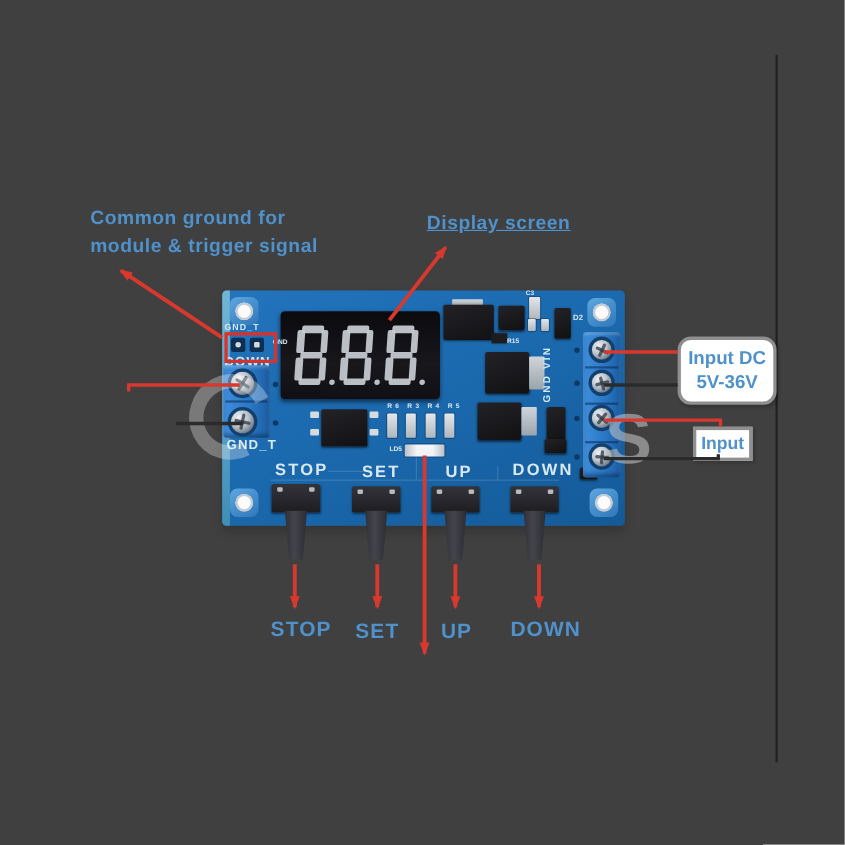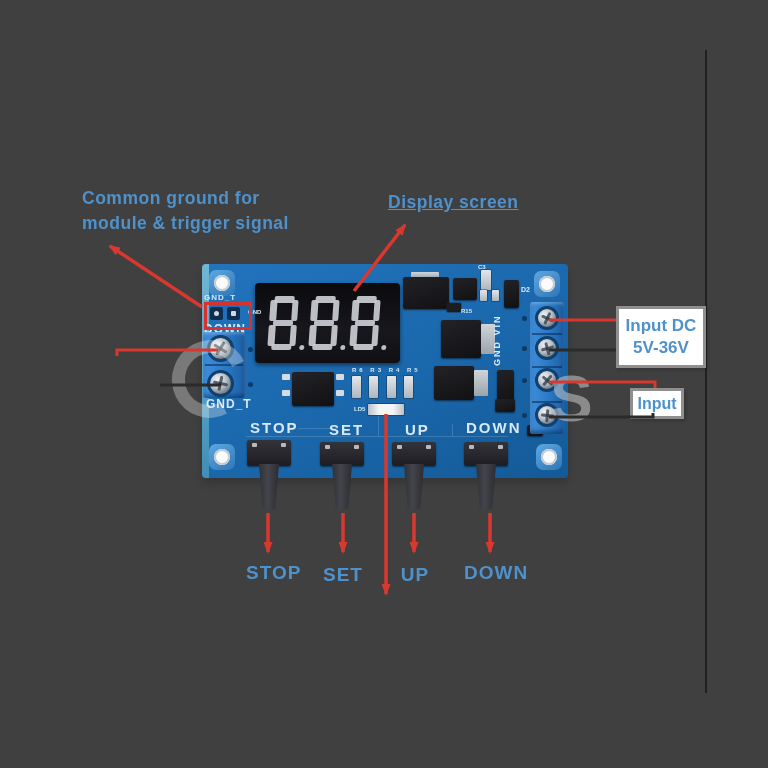--- a/index.html
+++ b/index.html
@@ -80,21 +80,21 @@
 
   <div class="photo-edge"></div>
 
   <div class="lbl two-line" style="left:82px;top:186px;font-size:17.5px;">
     <div>Common ground for</div>
     <div>module &amp; trigger signal</div>
   </div>
   <div class="lbl" style="left:388px;top:192px;font-size:17.5px;text-decoration:underline;">Display screen</div>
 
 
-  <div class="callout-box gray" style="left:616px;top:306px;width:84px;height:56px;font-size:17px;flex-direction:column;line-height:1.3;">
+  <div class="callout-box gray" style="left:616px;top:306px;width:84px;height:56px;font-size:17px;flex-direction:column;line-height:1.3;border-radius:12px;">
     <span>Input DC</span>
     <span>5V-36V</span>
   </div>
 
   <div class="callout-box gray" style="left:630px;top:388px;width:48px;height:25px;font-size:16px;">
     <span>Input</span>
   </div>
 
   <div class="lbl" style="left:246px;top:562px;width:46px;text-align:center;font-size:19px;letter-spacing:1px;">STOP</div>
   <div class="lbl" style="left:323px;top:564px;width:40px;text-align:center;font-size:19px;letter-spacing:1px;">SET</div>

